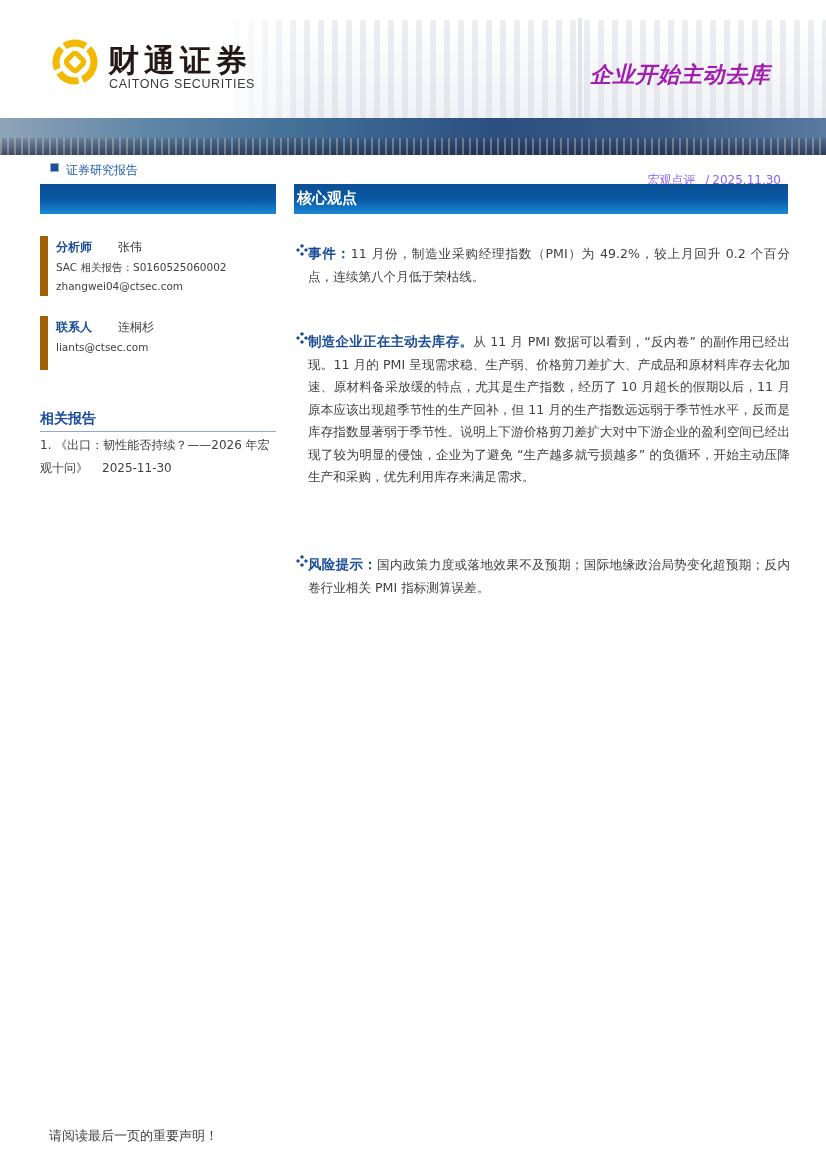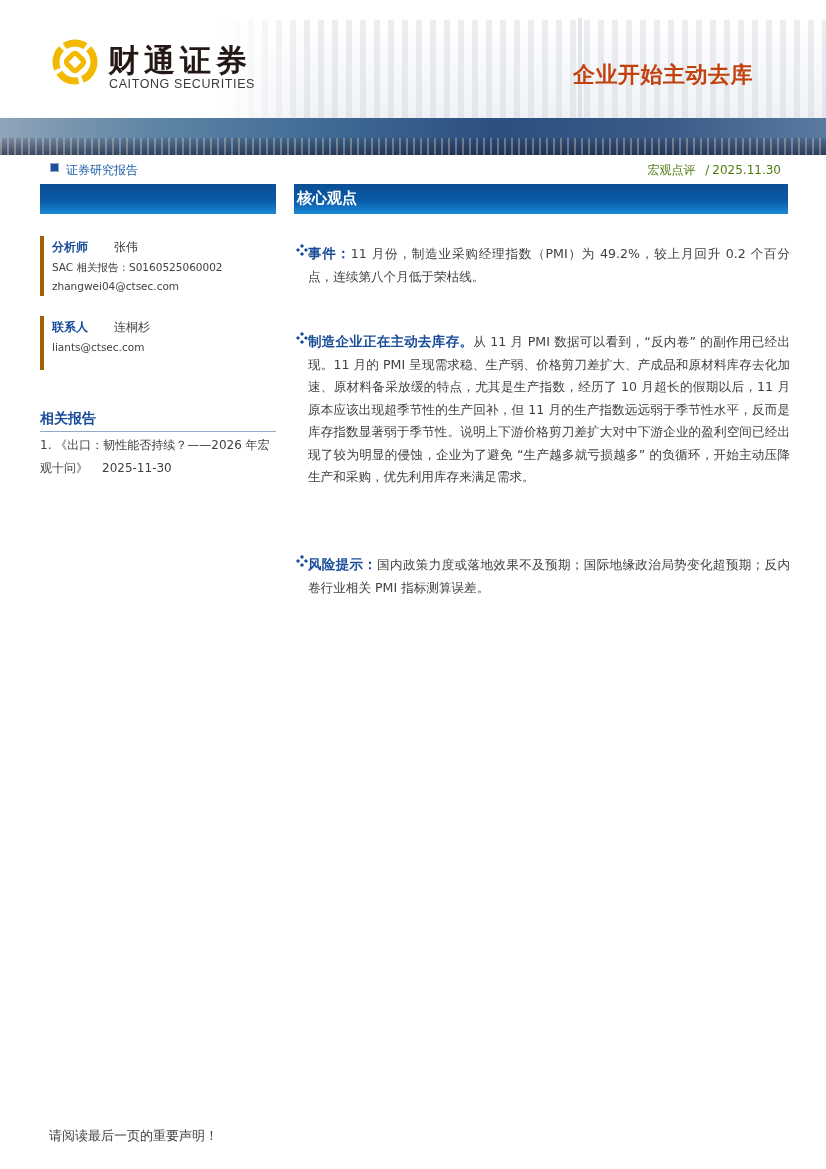--- a/index.html
+++ b/index.html
@@ -19,32 +19,32 @@
     background: linear-gradient(90deg, #8fa4b8 0%, #5f86a6 18%, #3e6a94 40%, #2c4f80 60%, #3a5b86 80%, #5a7aa0 100%); }
   #banner-city { left:0; top:138px; width:826px; height:17px;
     background:
       repeating-linear-gradient(90deg, rgba(240,220,190,0.35) 0 2px, rgba(30,40,70,0) 2px 7px),
       linear-gradient(180deg, rgba(40,55,90,0.2), rgba(25,35,65,0.7)); }
   #logo-mark { left:52px; top:39px; width:46px; height:46px; }
   #logo-cn { left:108px; top:40px; font-size:31px; font-weight:bold; color:#231815; letter-spacing:5px;
              font-family:"DejaVu Serif","Liberation Serif",serif; }
   #logo-en { left:109px; top:77px; font-size:12.5px; color:#3a3a3a; letter-spacing:0.6px;
              font-family:"Liberation Sans",sans-serif; }
-  #doc-title { right:73px; top:60px; font-size:22px; font-weight:bold; color:#c2410c; letter-spacing:0.5px; }
+  #doc-title { right:56px; top:60px; font-size:22px; font-weight:bold; color:#a21caf; letter-spacing:0.5px;font-style:italic; }
   
   #report-type { left:50px; top:162px; font-size:12px; color:#1d5ea8; }
   #report-type .sq { display:inline-block; width:7px; height:7px; background:#1d4f9c; border:1px solid #8fa9cf;
                      margin-right:7px; vertical-align:2px; }
-  #report-meta { right:45px; top:162px; font-size:12px; color:#4d7c0f; }
+  #report-meta { right:45px; top:172px; font-size:12px; color:#8b5cf6; }
   .bluebar { height:30px; background: linear-gradient(180deg, #0b4f95 0%, #0a5aa6 55%, #1a8ad6 100%); }
   #left-bar { left:40px; top:184px; width:236px; }
   #core-bar { left:294px; top:184px; width:494px; }
   #core-title { left:297px; top:189px; font-size:15px; font-weight:bold; color:#ffffff; }
   
-  .contact { left:40px; border-left:4px solid #a16207; padding-left:8px; }
+  .contact { left:40px; border-left:8px solid #a16207; padding-left:8px; }
   .contact .role { font-size:12px; font-weight:bold; color:#1a4c9a; display:inline-block; width:62px; }
   .contact .person { font-size:12px; color:#404040; }
   .contact .line { font-size:10.5px; color:#404040; margin-top:5px; }
   #analyst { top:236px; height:60px; }
   #contact2 { top:300px; height:54px;margin-top:16px; }
   #related-title { left:40px; top:410px; font-size:14px; font-weight:bold; color:#1a4c9a; }
   #related-rule { left:40px; top:431px; width:236px; height:1px; background:#8fa9cf; }
   #related-list { left:40px; top:434px; width:240px; font-size:12px; line-height:22.5px; color:#404040; }
   #related-list .date { margin-left:14px; }
   

